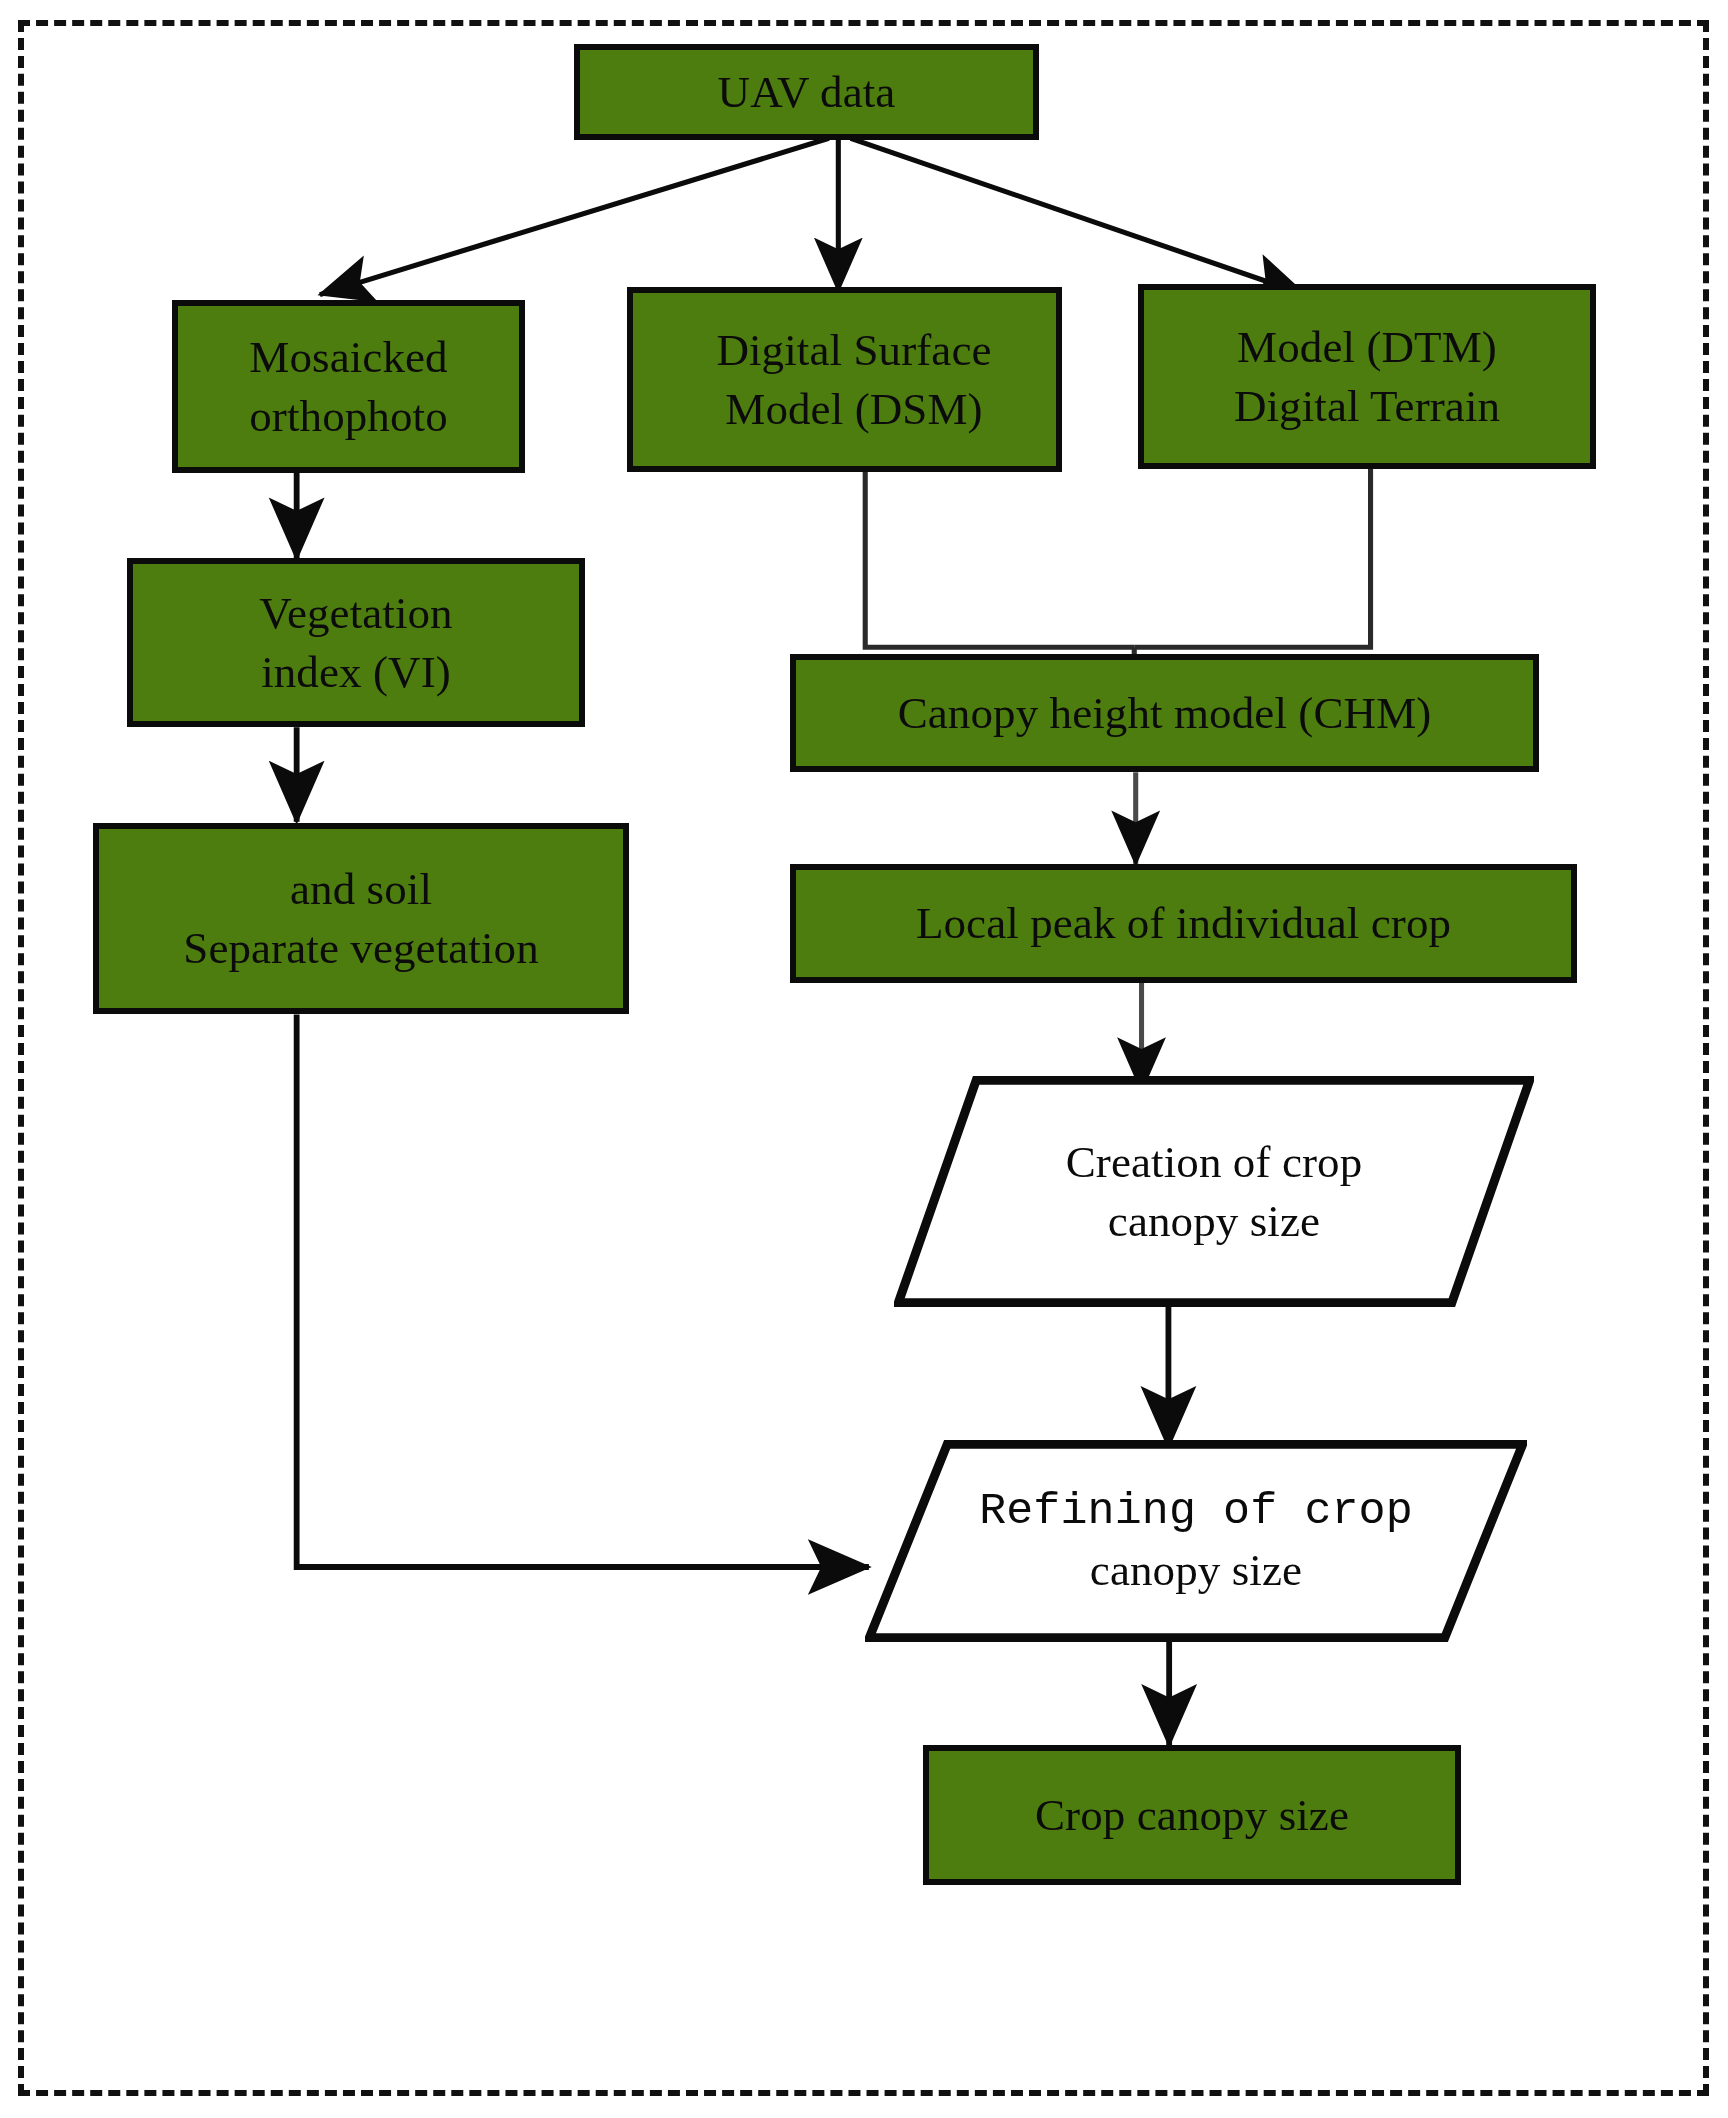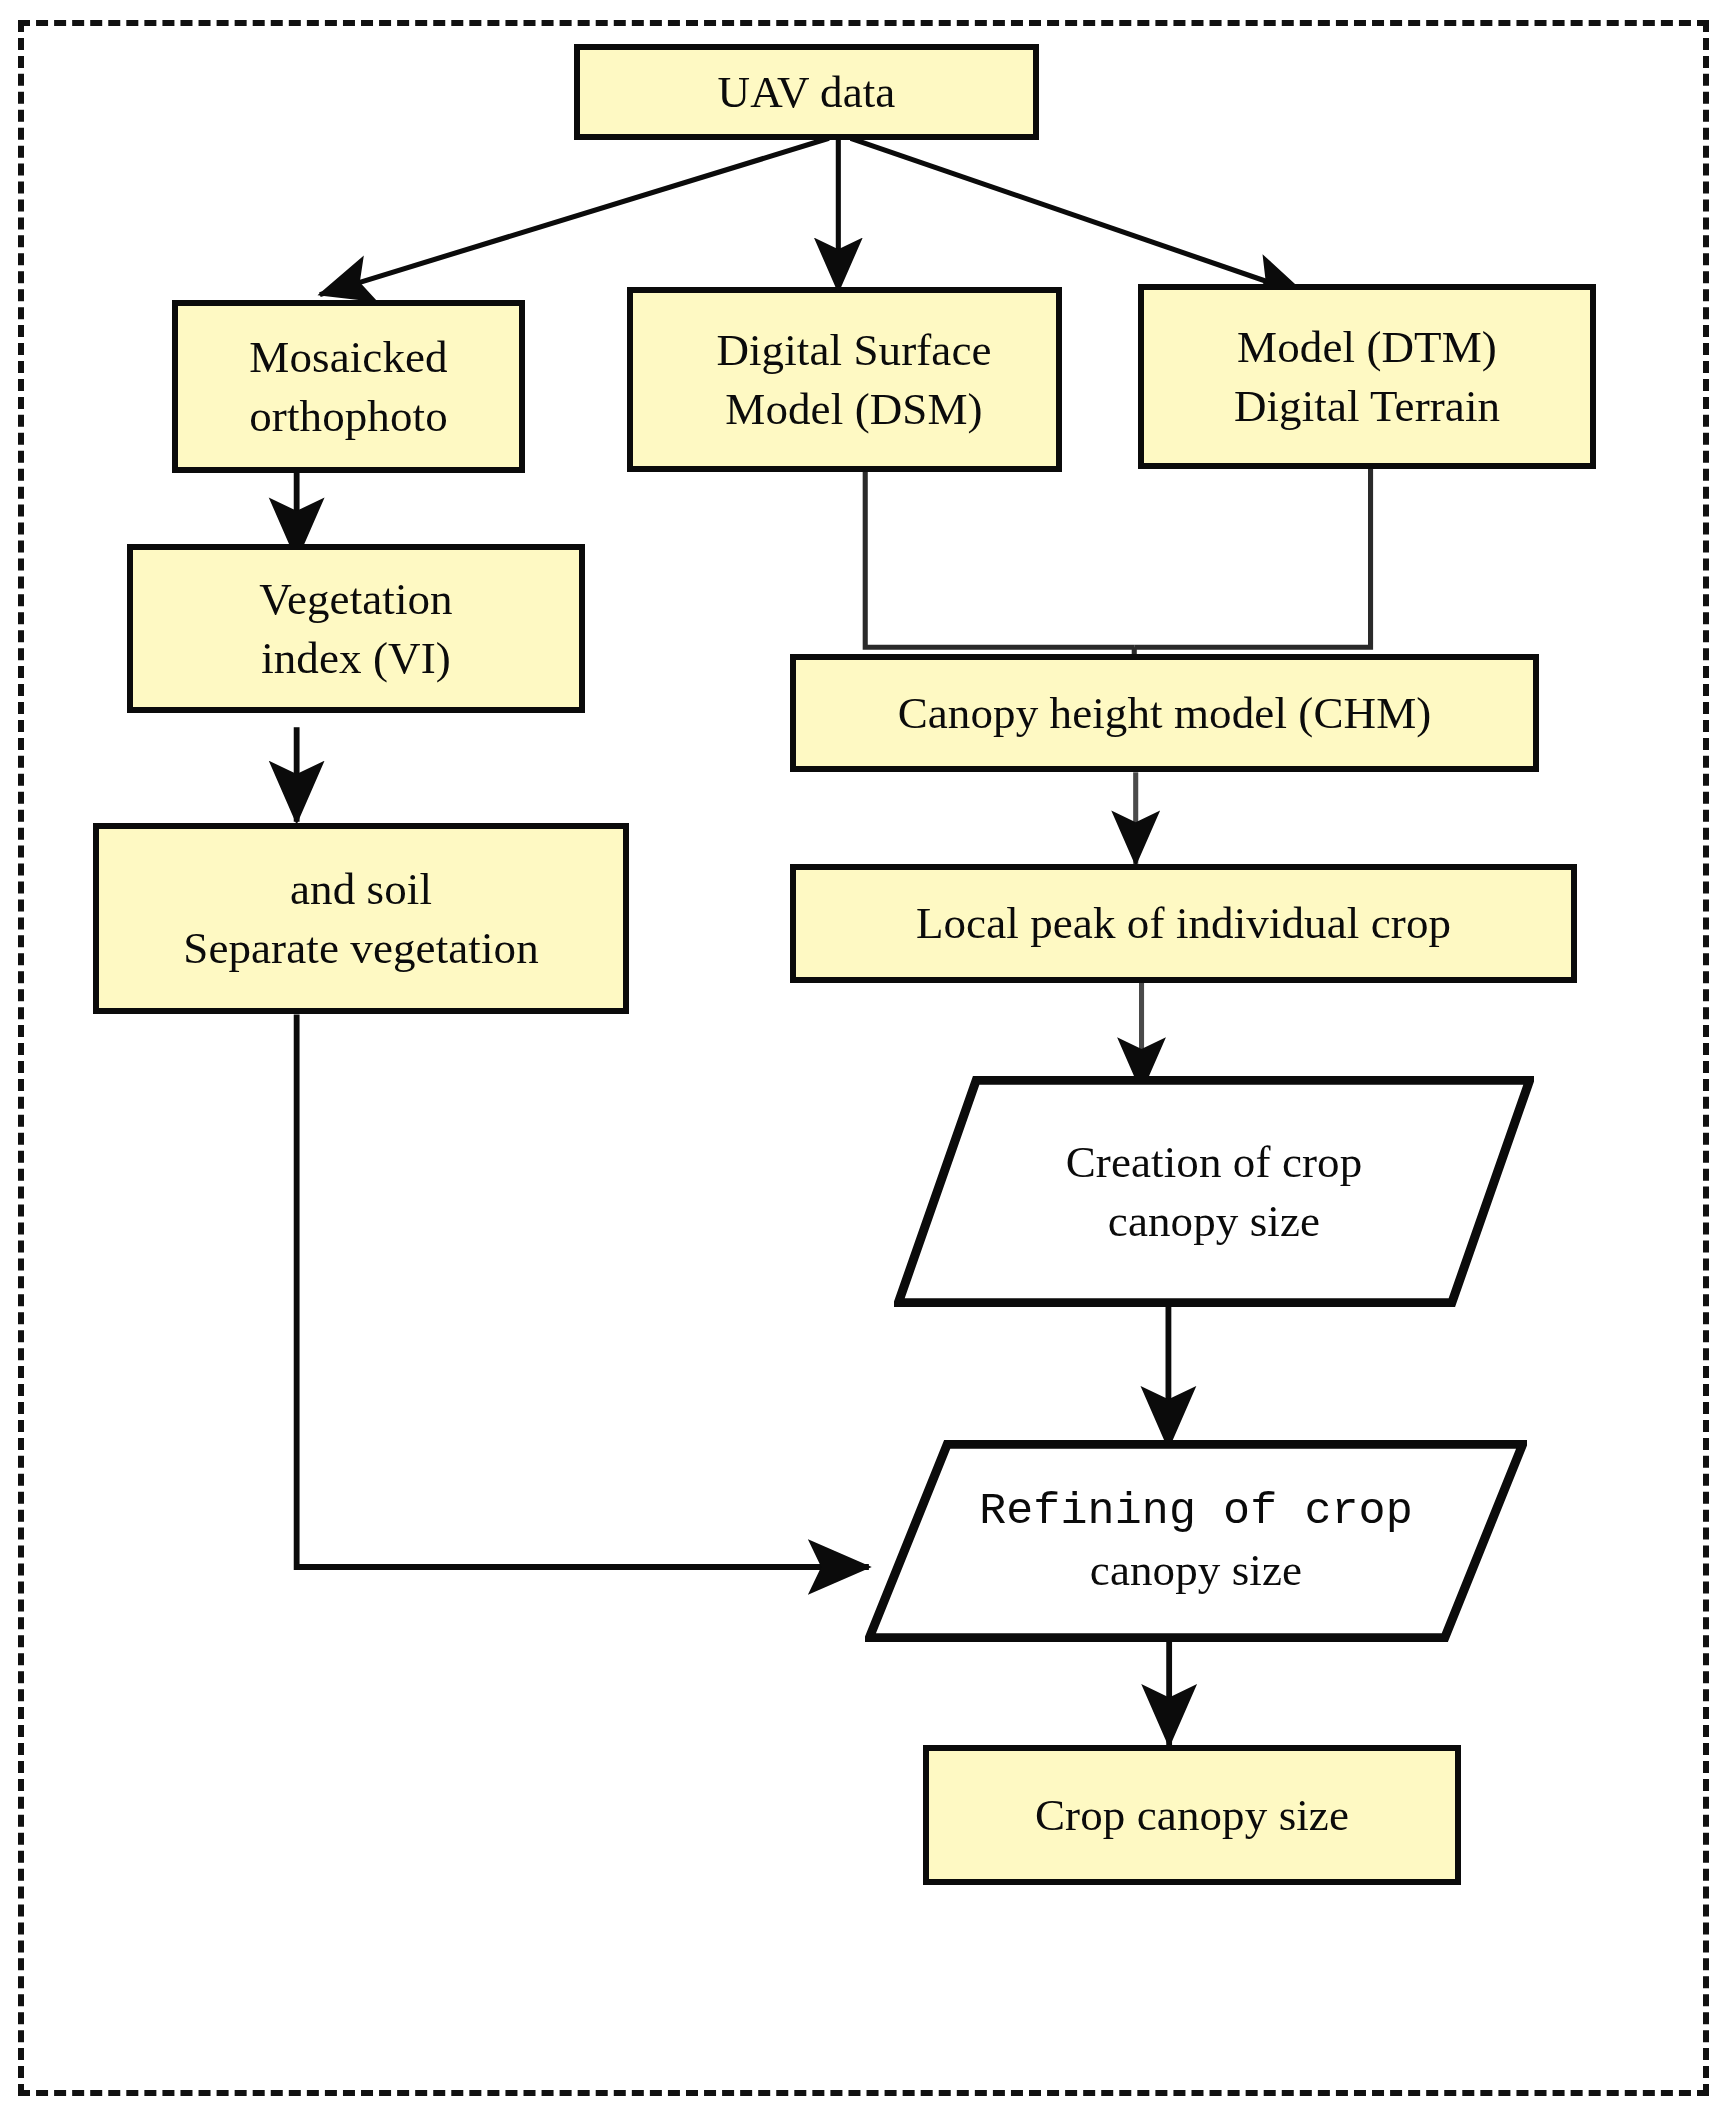--- a/index.html
+++ b/index.html
@@ -40,21 +40,21 @@
     align-items: center;
     justify-content: center;
     text-align: center;
     color: #0b0b0b;
     line-height: 1.30;
     font-size: 45px;
     letter-spacing: 0.1px;
   }
   .rect {
     border: 6.5px solid #0b0b0b;
-    background: #fef9c3;
+    background: #4d7c0f;
   }
   .para {
     background: transparent;
     border: none;
   }
   .para .para-label {
     position: relative;
     z-index: 2;
   }
   .para-shape {
@@ -130,21 +130,21 @@
     </span>
   </div>
 
   <div class="node rect" style="left:1138px; top:284px; width:458px; height:185px;">
     <span>
       <span class="nd-label" style="display: block;">Model (DTM)</span>
       <span class="nd-label" style="display: block;">Digital Terrain</span>
     </span>
   </div>
 
-  <div class="node rect" style="left:127px; top:544px; width:458px; height:169px;">
+  <div class="node rect" style="left:127px; top:558px; width:458px; height:169px;">
     <span>
       <span class="nd-label" style="display: block;">Vegetation</span>
       <span class="nd-label" style="display: block;">index (VI)</span>
     </span>
   </div>
 
   <div class="node rect" style="left:790px; top:654px; width:749px; height:118px;">
     <span class="nd-label" style="display: block;">Canopy height model (CHM)</span>
   </div>
 

